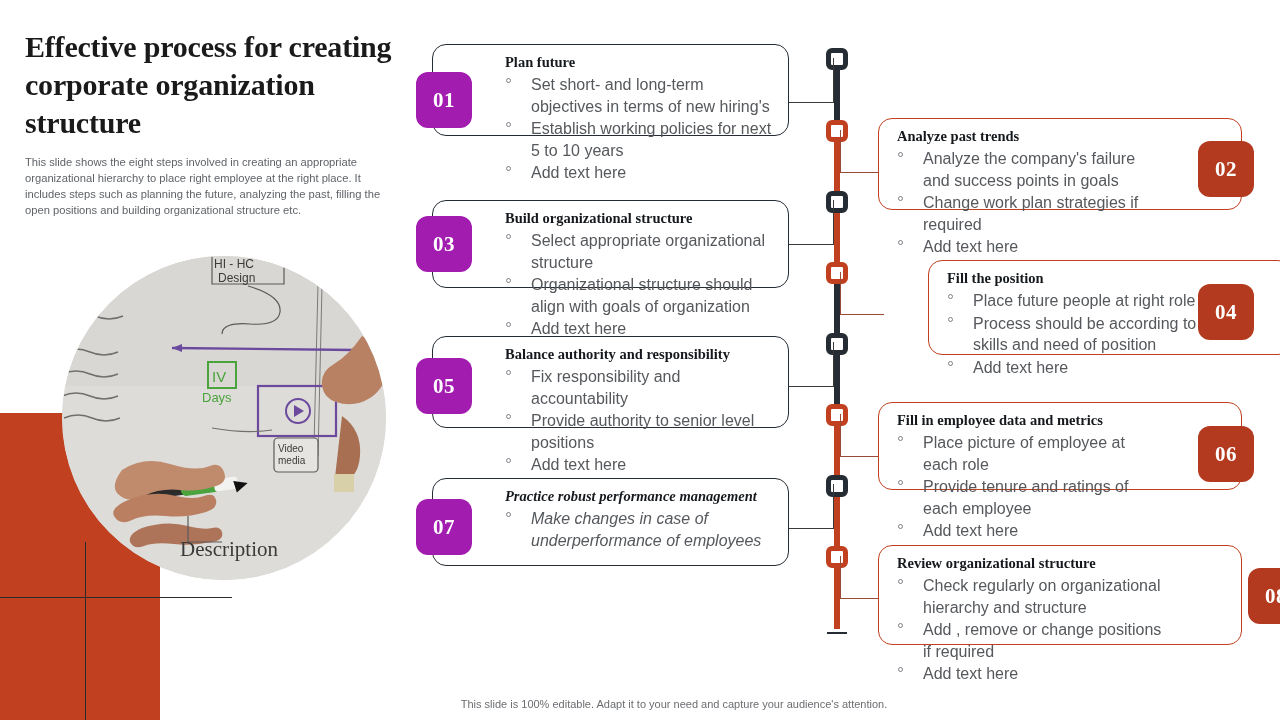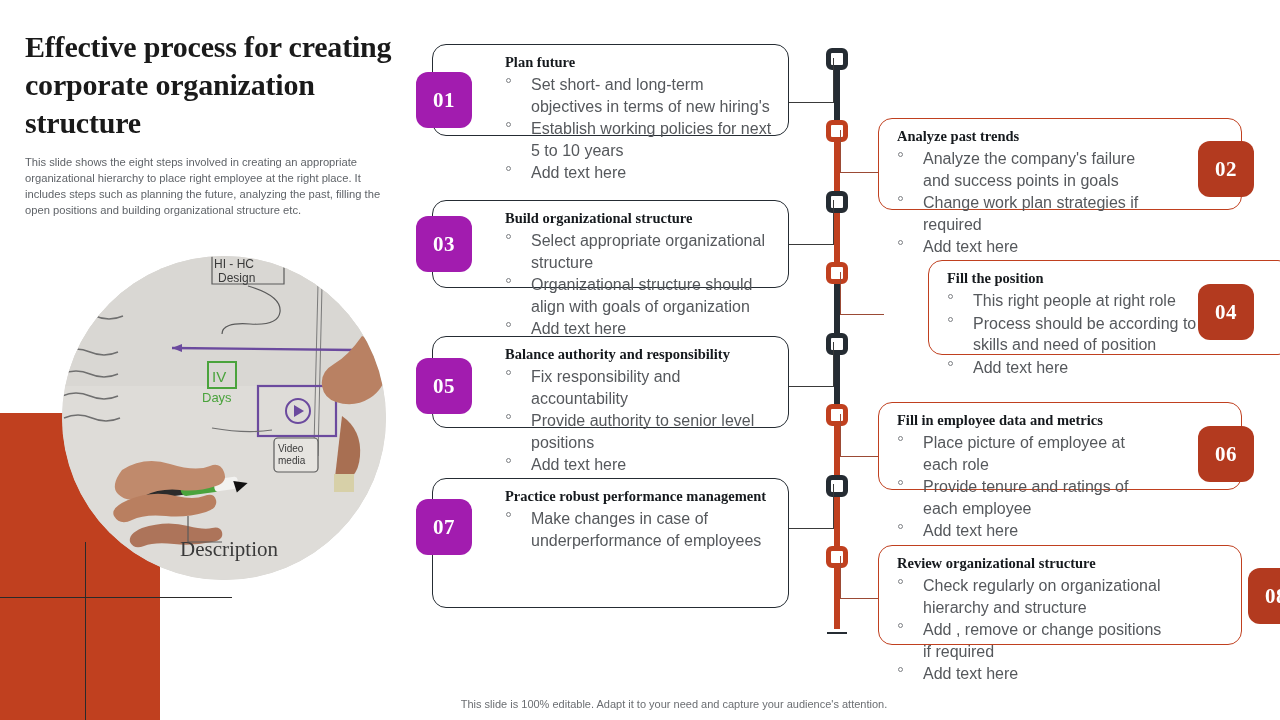--- a/index.html
+++ b/index.html
@@ -336,21 +336,21 @@
       <div class="card-title">Balance authority and responsibility</div>
       <ul class="bullets">
         <li>Fix responsibility and accountability</li>
         <li>Provide authority to senior level positions</li>
         <li>Add text here</li>
       </ul>
     </div>
   </div>
   <div class="badge dark" style="left:416px; top:358px;">05</div>
 
-  <div class="card left" style="left:432px; top:478px; width:357px; height:130px;">
+  <div class="card left" style="left:432px; top:478px; width:357px; height:88px;font-style:italic;">
     <div class="card-body">
       <div class="card-title">Practice robust performance management</div>
       <ul class="bullets">
         <li>Make  changes in case of underperformance of employees</li>
       </ul>
     </div>
   </div>
   <div class="badge dark" style="left:416px; top:499px;">07</div>
 
   <div class="card right" style="left:878px; top:118px; width:364px; height:92px;">
@@ -362,21 +362,21 @@
         <li>Add text here</li>
       </ul>
     </div>
   </div>
   <div class="badge orange" style="left:1198px; top:141px;">02</div>
 
   <div class="card right" style="left:928px; top:260px; width:364px; height:95px;">
     <div class="card-body">
       <div class="card-title">Fill the position</div>
       <ul class="bullets">
-        <li>This right people at right role</li>
+        <li>Place future people at right role</li>
         <li>Process should be according to skills and need of position</li>
         <li>Add text here</li>
       </ul>
     </div>
   </div>
   <div class="badge orange" style="left:1198px; top:284px;">04</div>
 
   <div class="card right" style="left:878px; top:402px; width:364px; height:88px;">
     <div class="card-body">
       <div class="card-title">Fill in employee data and metrics</div>

